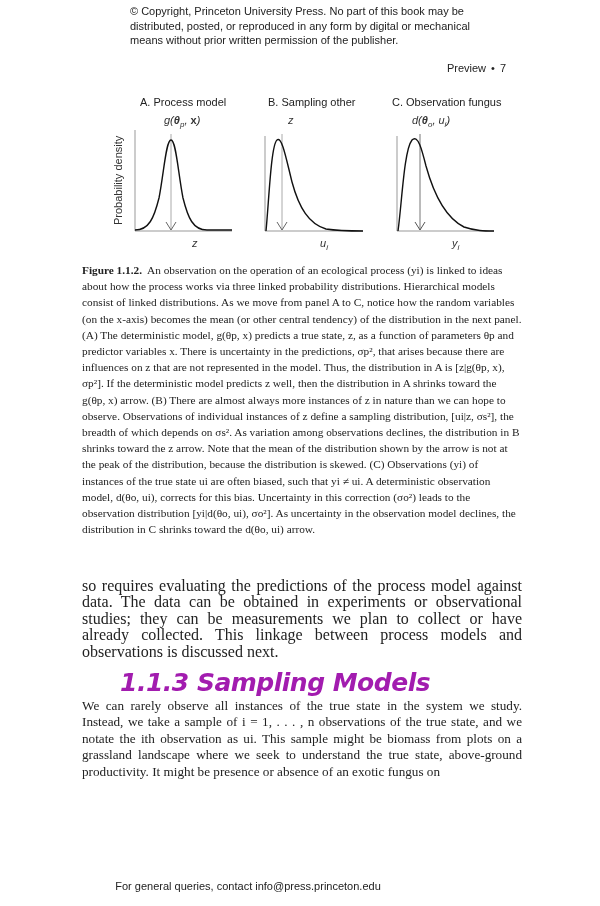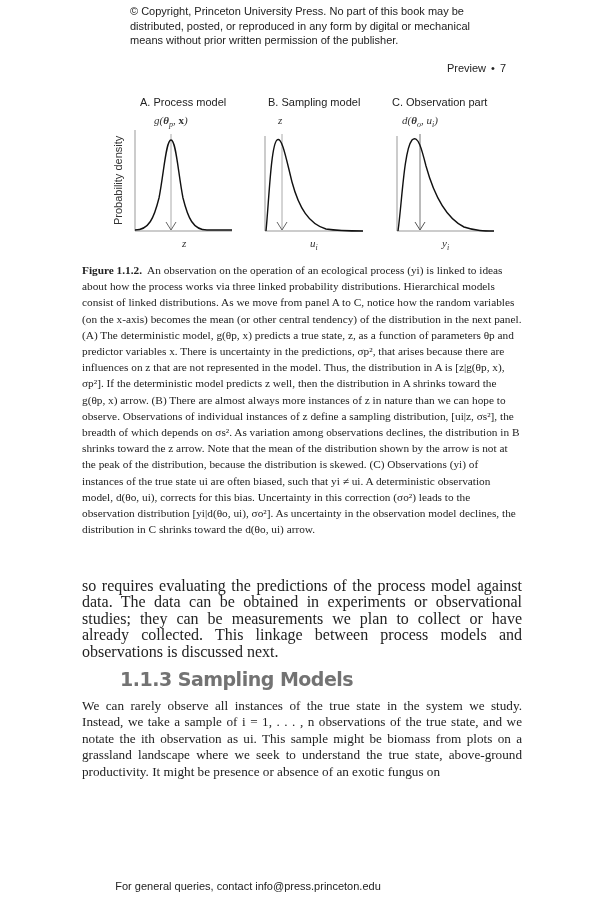--- a/index.html
+++ b/index.html
@@ -5,42 +5,42 @@
   html, body { margin:0; padding:0; background:#ffffff; }
   body { width:600px; height:906px; position:relative; overflow:hidden; color:#1a1a1a; }
   .sans { font-family: "Liberation Sans", "DejaVu Sans", sans-serif; }
   .serif { font-family: "Liberation Serif", "DejaVu Serif", serif; }
   #copyright { position:absolute; left:130px; top:4px; width:360px; font-size:11px; line-height:14.6px; color:#222; }
   #running-head { position:absolute; right:94px; top:62px; font-size:11px; color:#222; }
   #running-head .dot { margin:0 5px; }
   #figure { position:absolute; left:104px; top:90px; width:420px; height:165px; }
   .panel-title { position:absolute; top:6px; font-size:11px; color:#222; white-space:nowrap; }
   .ylabel { position:absolute; left:-4px; top:190px; transform-origin:0 0; transform:rotate(-90deg); font-size:11px; color:#333; white-space:nowrap; }
-  .math { font-family:Liberation Serif, serif; font-style:italic; font-size:11px; color:#333; position:absolute; white-space:nowrap; }
+  .math { font-family:Liberation Sans, sans-serif; font-style:italic; font-size:11px; color:#333; position:absolute; white-space:nowrap;margin-left:10px; }
   #caption { position:absolute; left:82px; top:262px; width:440px; font-size:11.3px; line-height:16.2px; color:#222; }
   #caption b { font-weight:bold; }
   #body1 { position:absolute; left:82px; top:578px; width:440px; font-size:16px; line-height:16.4px; color:#222; text-align:justify; }
-  #section-heading { position:absolute; left:120px; top:668px; font-size:19px; font-weight:bold; color:#737373; font-family:"DejaVu Sans","Liberation Sans",sans-serif; letter-spacing:-0.5px; }
+  #section-heading { position:absolute; left:120px; top:668px; font-size:25px; font-style:italic; font-weight:bold; color:#a21caf; font-family:"DejaVu Sans","Liberation Sans",sans-serif; letter-spacing:-0.5px; }
   #body2 { position:absolute; left:82px; top:698px; width:440px; font-size:13.2px; line-height:16.4px; color:#222; text-align:justify; }
   #footer { position:absolute; left:0; width:496px; top:880px; text-align:center; font-size:11px; color:#222; }
   p { margin:0; }
 </style>
 </head>
 <body>
 
 <div id="copyright" class="sans">© Copyright, Princeton University Press. No part of this book may be distributed, posted, or reproduced in any form by digital or mechanical means without prior written permission of the publisher.</div>
 
 <div id="running-head" class="sans">
   <span>Preview</span><span class="dot">•</span><span>7</span>
 </div>
 
 <div id="figure">
   <div class="panel-title sans" style="left:36px;">A. Process model</div>
-  <div class="panel-title sans" style="left:164px;">B. Sampling model</div>
-  <div class="panel-title sans" style="left:288px;">C. Observation part</div>
+  <div class="panel-title sans" style="left:164px;">B. Sampling other</div>
+  <div class="panel-title sans" style="left:288px;">C. Observation fungus</div>
 
   <div class="ylabel sans" style="top:135px; left:8px;">Probability density</div>
 
   <span class="math" style="left:50px; top:24px;">g(<b>θ</b><sub style="font-size:8px">p</sub>, <b style="font-style:normal">x</b>)</span>
   <span class="math" style="left:174px; top:24px;">z</span>
   <span class="math" style="left:298px; top:24px;">d(<b>θ</b><sub style="font-size:8px">o</sub>, u<sub style="font-size:8px">i</sub>)</span>
 
   <svg width="420" height="165" viewBox="0 0 420 165" style="position:absolute;left:0;top:0;">
 
     <g>

